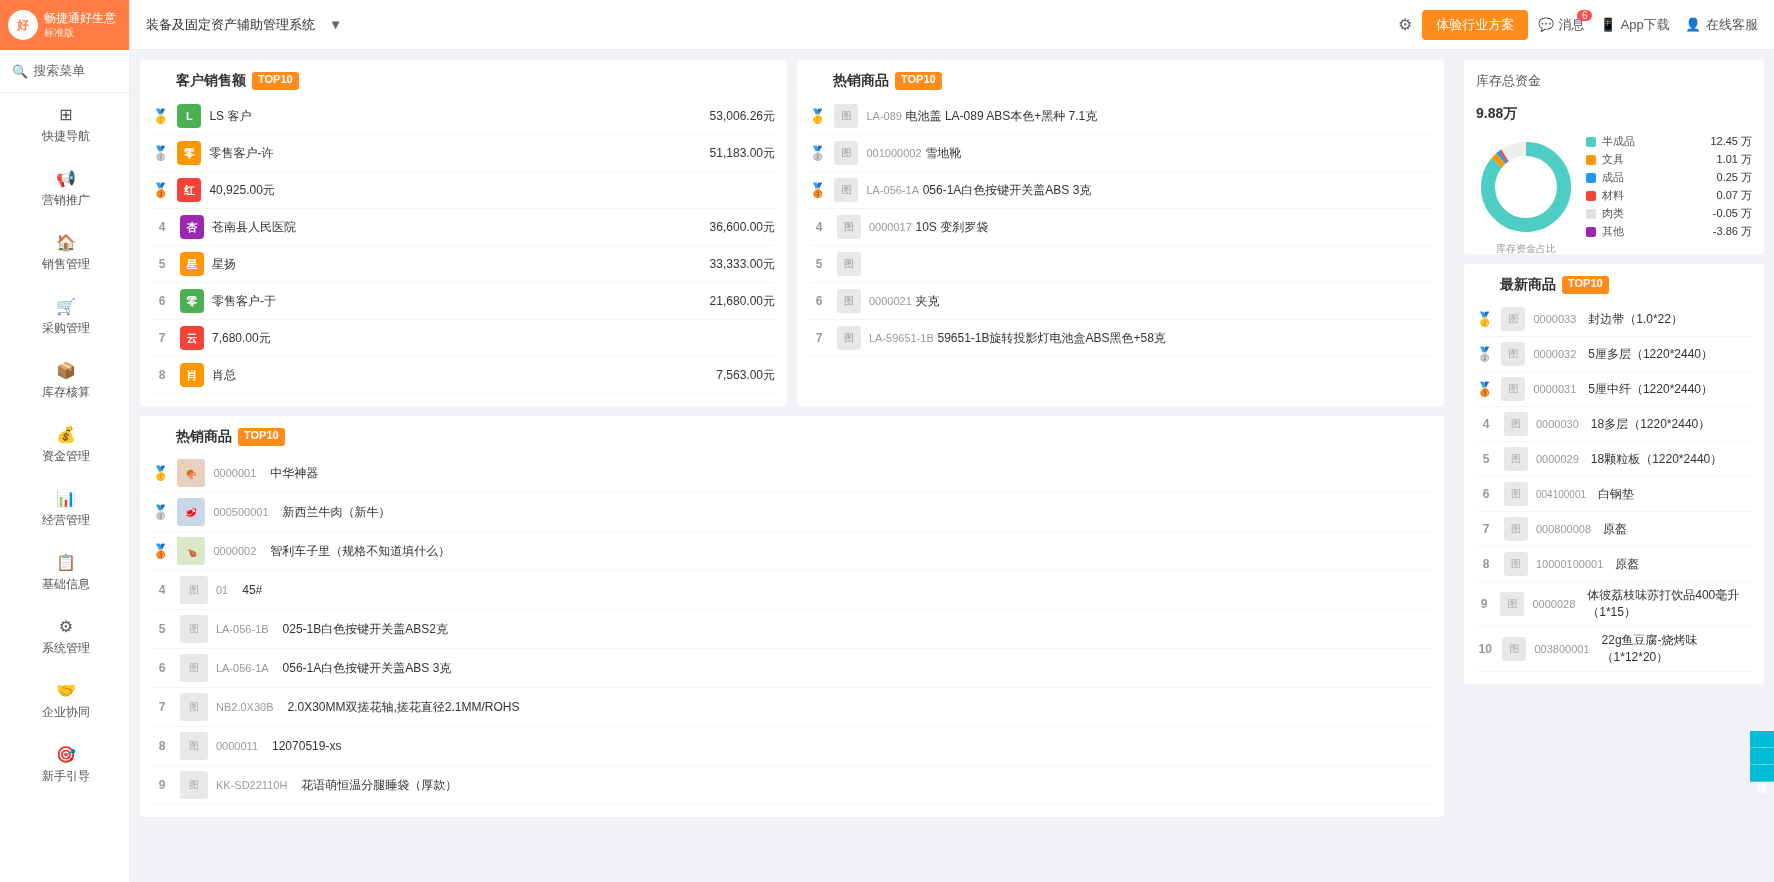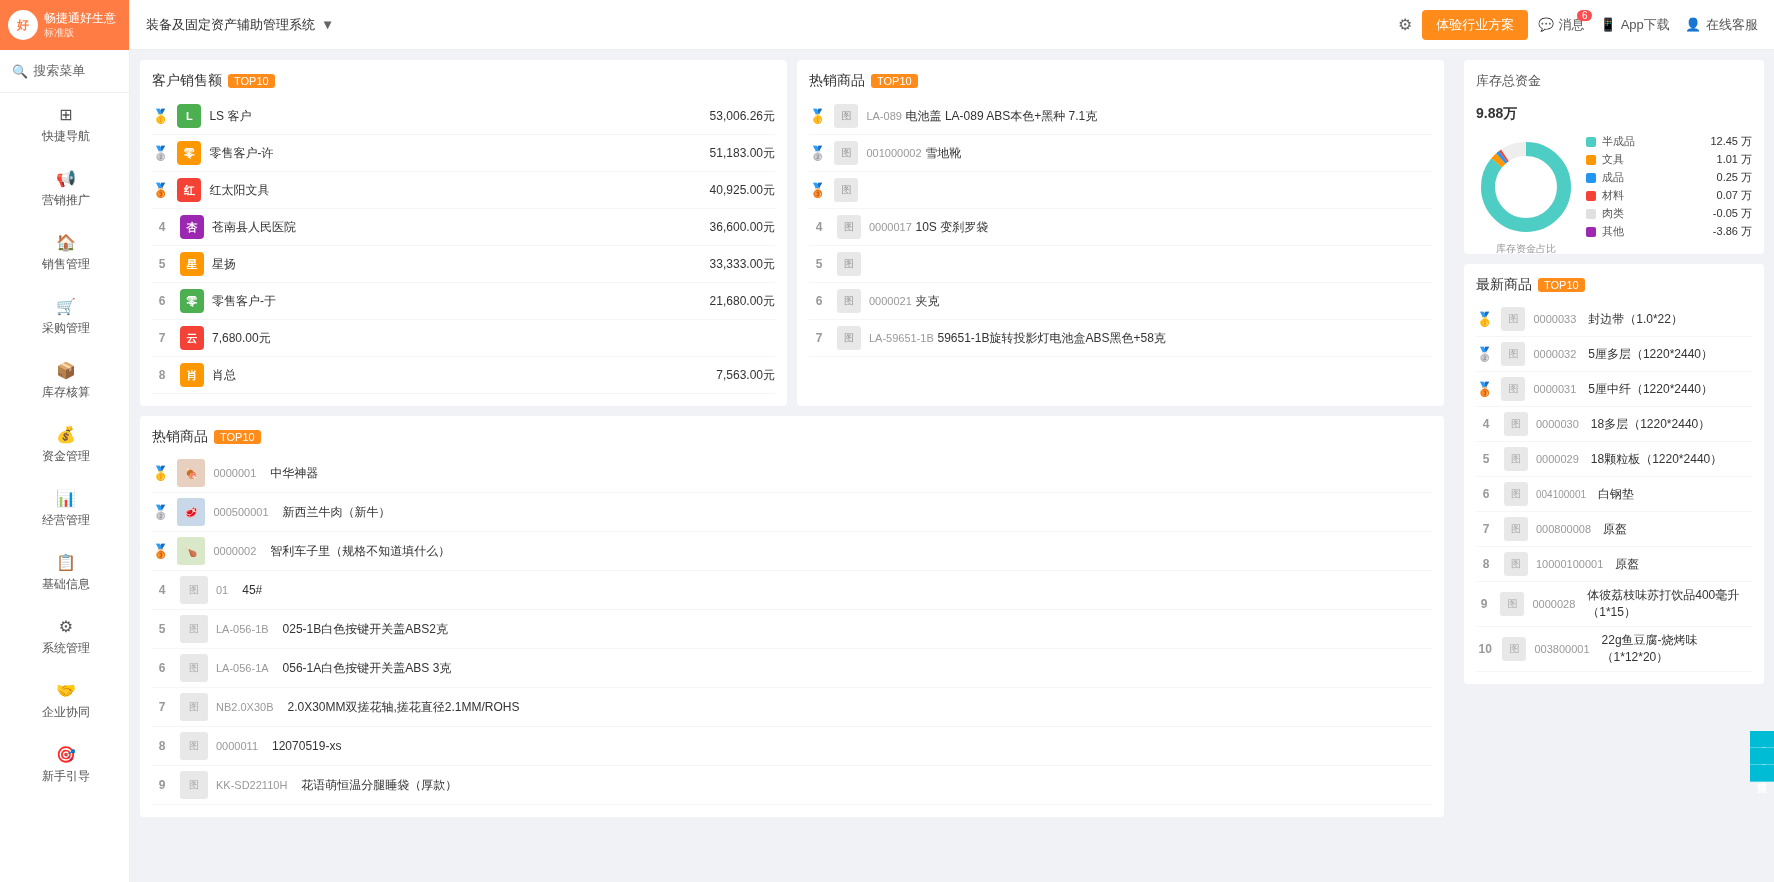--- a/index.html
+++ b/index.html
@@ -77,21 +77,21 @@
       padding: 0 16px;
       border-bottom: 1px solid #eee;
       gap: 10px;
     }
     .header-title {
       font-size: 13px;
       color: #333;
       flex: 1;
       display: flex;
       align-items: center;
-      gap: 6px;
+      gap: 14px;
     }
     .header-dropdown { background: none; border: none; cursor: pointer; color: #666; }
     .header-settings { background: none; border: none; cursor: pointer; color: #666; font-size: 16px; }
     .header-btn-primary {
       background: #ff8c1a;
       color: #fff;
       border: none;
       border-radius: 4px;
       padding: 6px 14px;
       cursor: pointer;
@@ -168,26 +168,26 @@
       padding: 12px;
     }
 
     
     .ranking-card {
       flex: 1;
     }
 
     .section-title {
       font-size: 14px;
-      font-weight: normal;
+      font-weight: bold;
       color: #333;
       margin-bottom: 8px;
       display: flex;
-      align-items: center;
       gap: 6px;
+      margin-left: 24px;
     }
     .section-title .top-badge {
       background: #ff8c1a;
       color: #fff;
       border-radius: 3px;
       padding: 1px 6px;
       font-size: 11px;
     }
 
     .rank-list { list-style: none; }
@@ -483,21 +483,20 @@
             </li>
             <li class="rank-item">
               <span class="medal-icon">🥈</span>
               <div class="rank-avatar" style="background:#ff9800;">零</div>
               <span class="rank-name">零售客户-许</span>
               <span class="rank-value">51,183.00元</span>
             </li>
             <li class="rank-item">
               <span class="medal-icon">🥉</span>
               <div class="rank-avatar" style="background:#f44336;">红</div>
-              <span class="rank-name">红太阳文具</span>
               <span class="rank-value">40,925.00元</span>
             </li>
             <li class="rank-item">
               <span class="rank-num">4</span>
               <div class="rank-avatar" style="background:#9c27b0;">杏</div>
               <span class="rank-name">苍南县人民医院</span>
               <span class="rank-value">36,600.00元</span>
             </li>
             <li class="rank-item">
               <span class="rank-num">5</span>
@@ -543,20 +542,24 @@
               <span class="medal-icon">🥈</span>
               <div class="product-thumb">图</div>
               <div class="product-info">
                 <span class="product-code">001000002</span>
                 <span class="product-name">雪地靴</span>
               </div>
             </li>
             <li class="product-rank-item">
               <span class="medal-icon">🥉</span>
               <div class="product-thumb">图</div>
+              <div class="product-info">
+                <span class="product-code">LA-056-1A</span>
+                <span class="product-name">056-1A白色按键开关盖ABS 3克</span>
+              </div>
             </li>
             <li class="product-rank-item">
               <span class="rank-num">4</span>
               <div class="product-thumb">图</div>
               <div class="product-info">
                 <span class="product-code">0000017</span>
                 <span class="product-name">10S 变刹罗袋</span>
               </div>
             </li>
             <li class="product-rank-item">

